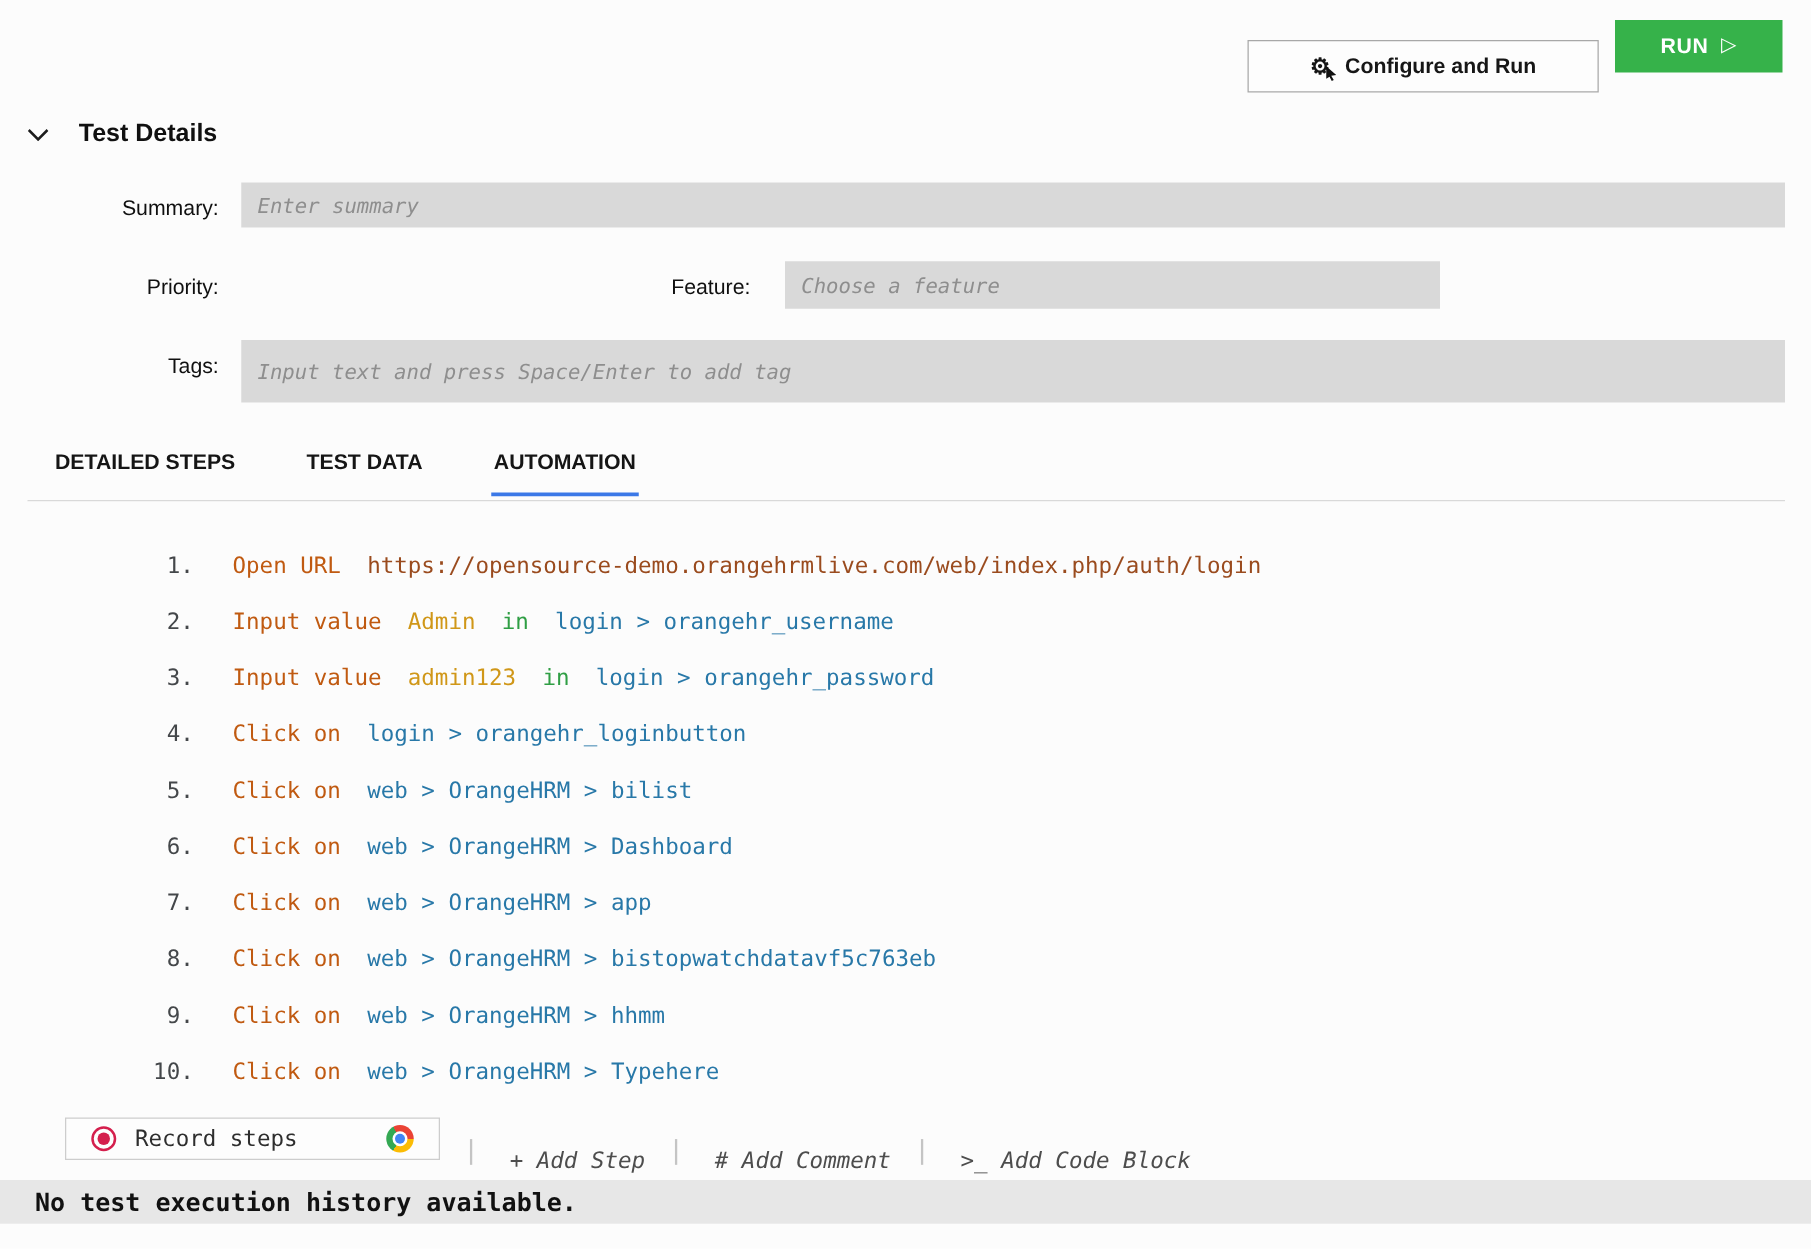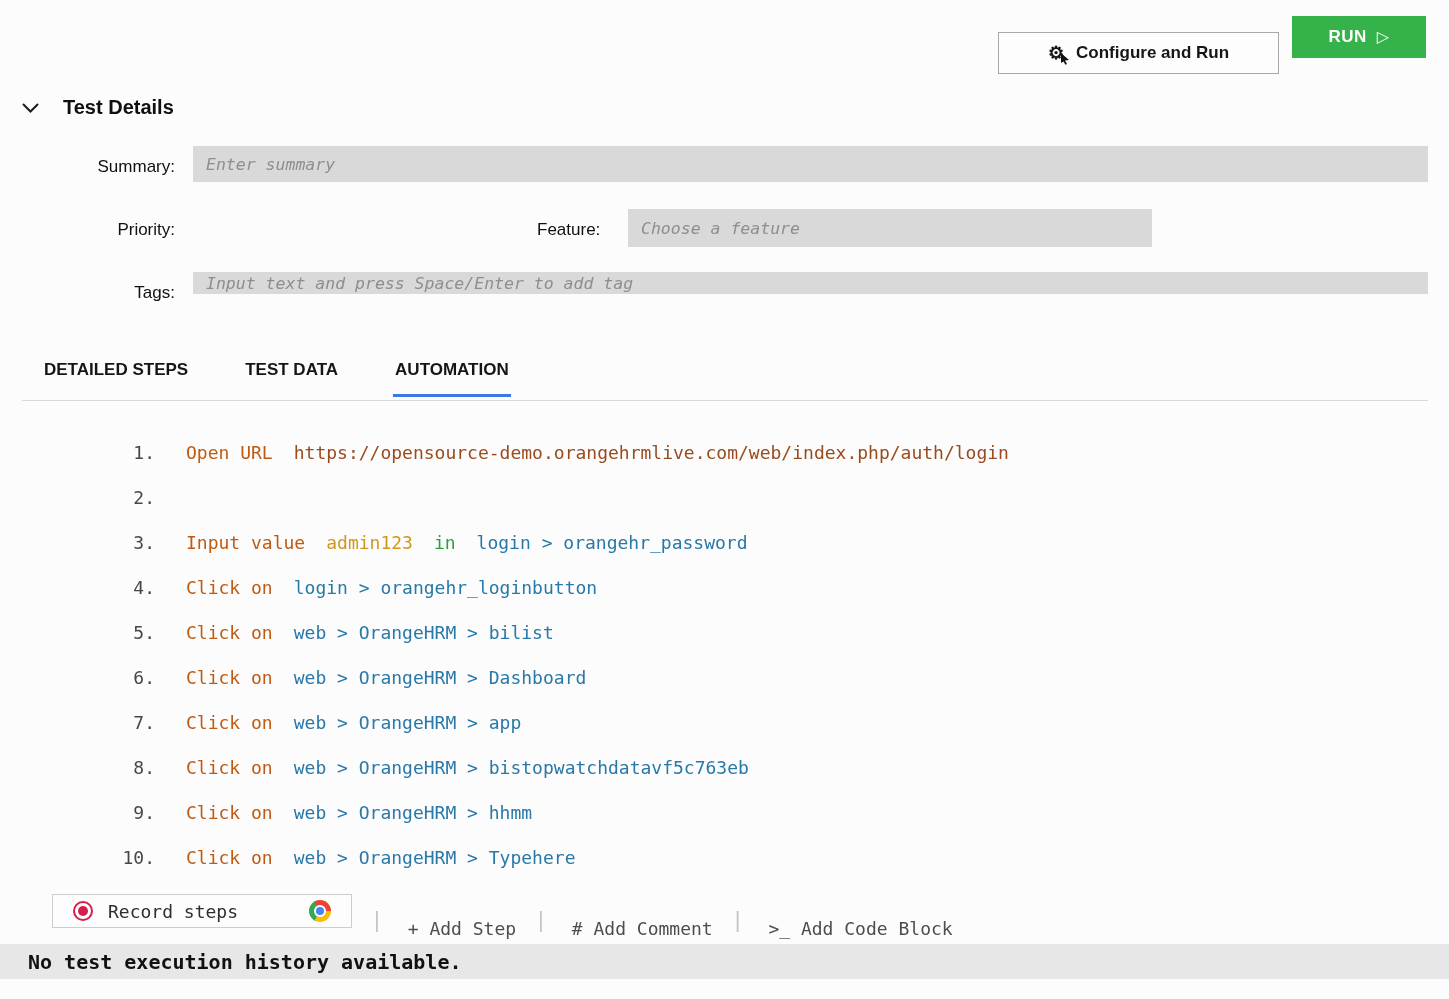--- a/index.html
+++ b/index.html
@@ -26,21 +26,21 @@
   
   .field-label{position:absolute;left:0;width:175px;text-align:right;
     font-size:17px;color:#101010;}
   .lbl-summary{top:157px}.lbl-priority{top:220px}.lbl-tags{top:283px}
   .lbl-feature{position:absolute;left:537px;top:220px;font-size:17px;color:#101010;}
   .text-input{position:absolute;background:#d9d9d9;border:none;outline:none;
     padding:0 13px;font-family:"DejaVu Sans Mono",monospace;font-size:16.5px;color:#333;}
   .text-input::placeholder{color:#8e8e8e;font-style:italic;}
   .inp-summary{left:193px;top:146px;width:1209px;height:36px;}
   .inp-feature{left:628px;top:209px;width:498px;height:38px;}
-  .inp-tags{left:193px;top:272px;width:1209px;height:22px;}
+  .inp-tags{left:193px;top:272px;width:1209px;height:50px;}
   .select{position:absolute;left:193px;top:209px;width:272px;height:38px;background:#d9d9d9;
     display:flex;align-items:center;justify-content:space-between;padding:0 14px;
     font-size:16.5px;color:#1d1d1d;cursor:pointer;}
 
   
   .tabs{position:absolute;left:42px;top:360px;display:flex;gap:53px;}
   .tab{font-size:17px;font-weight:600;color:#151515;padding:0 2px 14px;cursor:pointer;}
   .tab.active{border-bottom:3px solid #3b78e7;}
   .tabs-divider{position:absolute;left:22px;top:400px;width:1406px;height:1px;background:#d9d9d9;}
 
@@ -64,21 +64,21 @@
   .rec-icon{width:16px;height:16px;border:2px solid #d41f4d;border-radius:50%;position:relative;flex:0 0 auto;}
   .rec-icon::after{content:"";position:absolute;inset:3px;background:#d41f4d;border-radius:50%;}
   .rec-text{font-family:"DejaVu Sans Mono",monospace;font-size:18px;color:#2e2e2e;}
   .chrome-icon{margin-left:auto;width:22px;height:22px;border-radius:50%;position:relative;flex:0 0 auto;
     background:conic-gradient(from -30deg,#ea4335 0 120deg,#fbbc05 120deg 240deg,#34a853 240deg 360deg);}
   .chrome-icon::before{content:"";position:absolute;inset:5px;background:#ffffff;border-radius:50%;}
   .chrome-icon::after{content:"";position:absolute;inset:7px;background:#4285f4;border-radius:50%;}
 
   .toolbar{position:absolute;left:352px;top:894px;height:51px;display:flex;align-items:center;}
   .sep{color:#c4c4c4;font-size:22px;margin-left:22px;font-family:"Liberation Sans",sans-serif;}
-  .tool-item{font-family:"DejaVu Sans Mono",monospace;font-size:18px;
+  .tool-item{font-family:"DejaVu Sans Mono",monospace;font-size:18px;font-style:italic;
     color:#4d4d4d;cursor:pointer;margin-left:28px;white-space:nowrap;margin-top:18px;}
 
   
   .footer{position:absolute;left:0;top:944px;width:1449px;height:35px;background:#e7e7e7;
     box-sizing:border-box;display:flex;align-items:center;padding-left:28px;
     font-family:"DejaVu Sans Mono",monospace;font-size:20px;font-weight:700;color:#111111;}
 </style>
 </head>
 <body>
 
@@ -130,20 +130,21 @@
     </div>
   <div class="tabs-divider"></div>
 
   <div class="steps">
       <div class="step-row">
     <span class="step-num">1.</span>
     <span class="step-text"><span class="seg seg-action">Open URL</span><span class="seg seg-url">https://opensource-demo.orangehrmlive.com/web/index.php/auth/login</span></span>
   </div>
       <div class="step-row">
     <span class="step-num">2.</span>
+    <span class="step-text"><span class="seg seg-action">Input value</span><span class="seg seg-value">Admin</span><span class="seg seg-keyword">in</span><span class="seg seg-path">login &gt; orangehr_username</span></span>
   </div>
       <div class="step-row">
     <span class="step-num">3.</span>
     <span class="step-text"><span class="seg seg-action">Input value</span><span class="seg seg-value">admin123</span><span class="seg seg-keyword">in</span><span class="seg seg-path">login &gt; orangehr_password</span></span>
   </div>
       <div class="step-row">
     <span class="step-num">4.</span>
     <span class="step-text"><span class="seg seg-action">Click on</span><span class="seg seg-path">login &gt; orangehr_loginbutton</span></span>
   </div>
       <div class="step-row">

